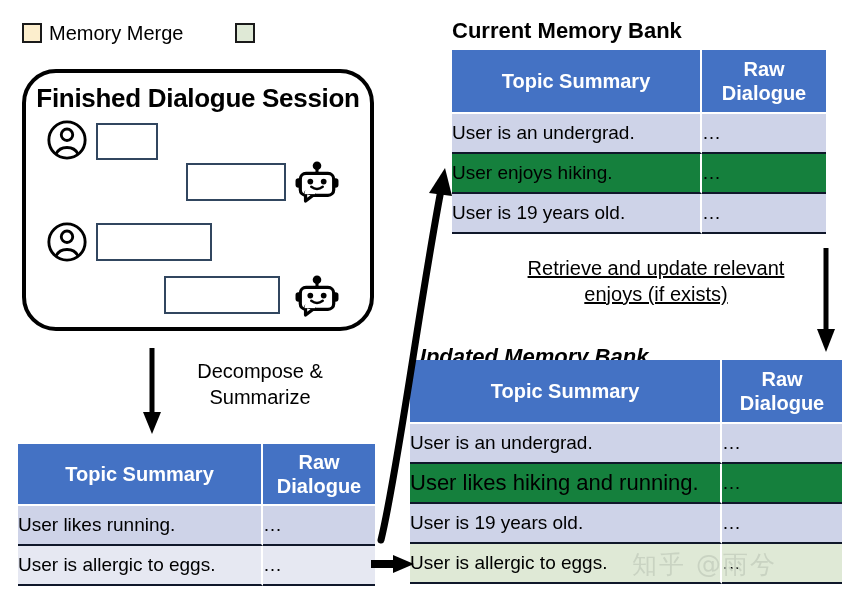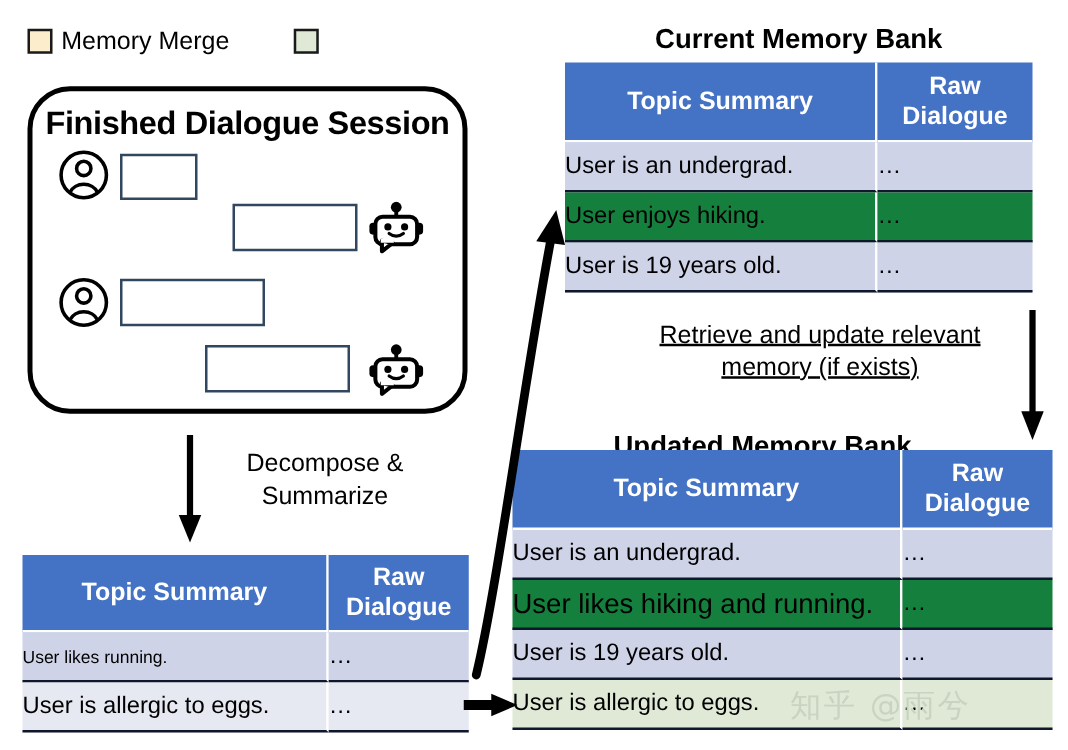--- a/index.html
+++ b/index.html
@@ -129,21 +129,21 @@
   .row-default  { background: #ced3e8; }
   .row-alt      { background: #e6e8f2; }
   .row-merge    { background: #15803d; }
   .row-add      { background: #dfe9d6; }
 
   
   .bank-title {
     position: absolute;
     font-size: 22px;
     font-weight: bold;
-    text-align: center;
+    text-align: left;
     white-space: nowrap;
   }
 
   .flow-label {
     position: absolute;
     font-size: 20px;
     line-height: 26px;
     text-align: center;
     color: #000;
   }
@@ -238,21 +238,21 @@
     </svg>
   </div>
 
   <div class="flow-label" style="left:170px; top:358px; width:180px;">
     <div>Decompose &amp;</div>
     <div>Summarize</div>
   </div>
 
   <div class="flow-label" style="left:496px; top:255px; width:320px;text-decoration:underline;">
     <div>Retrieve and update relevant</div>
-    <div>memory (if exists)</div>
+    <div>enjoys (if exists)</div>
   </div>
 
   <div class="bank-title" style="left:452px; top:18px; width:374px;">Current Memory Bank</div>
 
   <table class="mem-table" style="left:452px; top:50px; width:374px;">
     <colgroup>
         <col style="width:250px">
         <col style="width:124px">
       </colgroup>
     <thead>
@@ -273,21 +273,21 @@
         <td class="tbl-cell row-merge" style="height:38px; font-size:19px;">User enjoys hiking.</td>
         <td class="tbl-cell last row-merge" style="height:38px; font-size:19px;">…</td>
       </tr>
       <tr>
         <td class="tbl-cell row-default" style="height:38px; font-size:19px;">User is 19 years old.</td>
         <td class="tbl-cell last row-default" style="height:38px; font-size:19px;">…</td>
       </tr>
     </tbody>
   </table>
 
-  <div class="bank-title" style="left:410px; top:344px; width:400px;">Updated Memory Bank</div>
+  <div class="bank-title" style="left:410px; top:344px; width:400px;font-style:italic;">Updated Memory Bank</div>
 
   <table class="mem-table" style="left:410px; top:360px; width:432px;">
     <colgroup>
         <col style="width:312px">
         <col style="width:120px">
       </colgroup>
     <thead>
       <tr>
         <th class="tbl-head" style="height:62px; font-size:20px;">Topic Summary</th>
         <th class="tbl-head last" style="height:62px; font-size:20px; line-height:24px;">
@@ -325,21 +325,21 @@
       <tr>
         <th class="tbl-head" style="height:60px; font-size:20px;">Topic Summary</th>
         <th class="tbl-head last" style="height:60px; font-size:20px; line-height:24px;">
           <span>Raw</span><br>
           <span>Dialogue</span>
         </th>
       </tr>
     </thead>
     <tbody>
       <tr>
-        <td class="tbl-cell row-default" style="height:38px; font-size:14px;">User likes running.</td>
+        <td class="tbl-cell row-default" style="height:38px; font-size:19px;">User likes running.</td>
         <td class="tbl-cell last row-default" style="height:38px; font-size:19px;">…</td>
       </tr>
       <tr>
         <td class="tbl-cell row-alt" style="height:38px; font-size:19px;">User is allergic to eggs.</td>
         <td class="tbl-cell last row-alt" style="height:38px; font-size:19px;">…</td>
       </tr>
     </tbody>
   </table>
 
   <svg id="arrows" viewBox="0 0 854 600">

